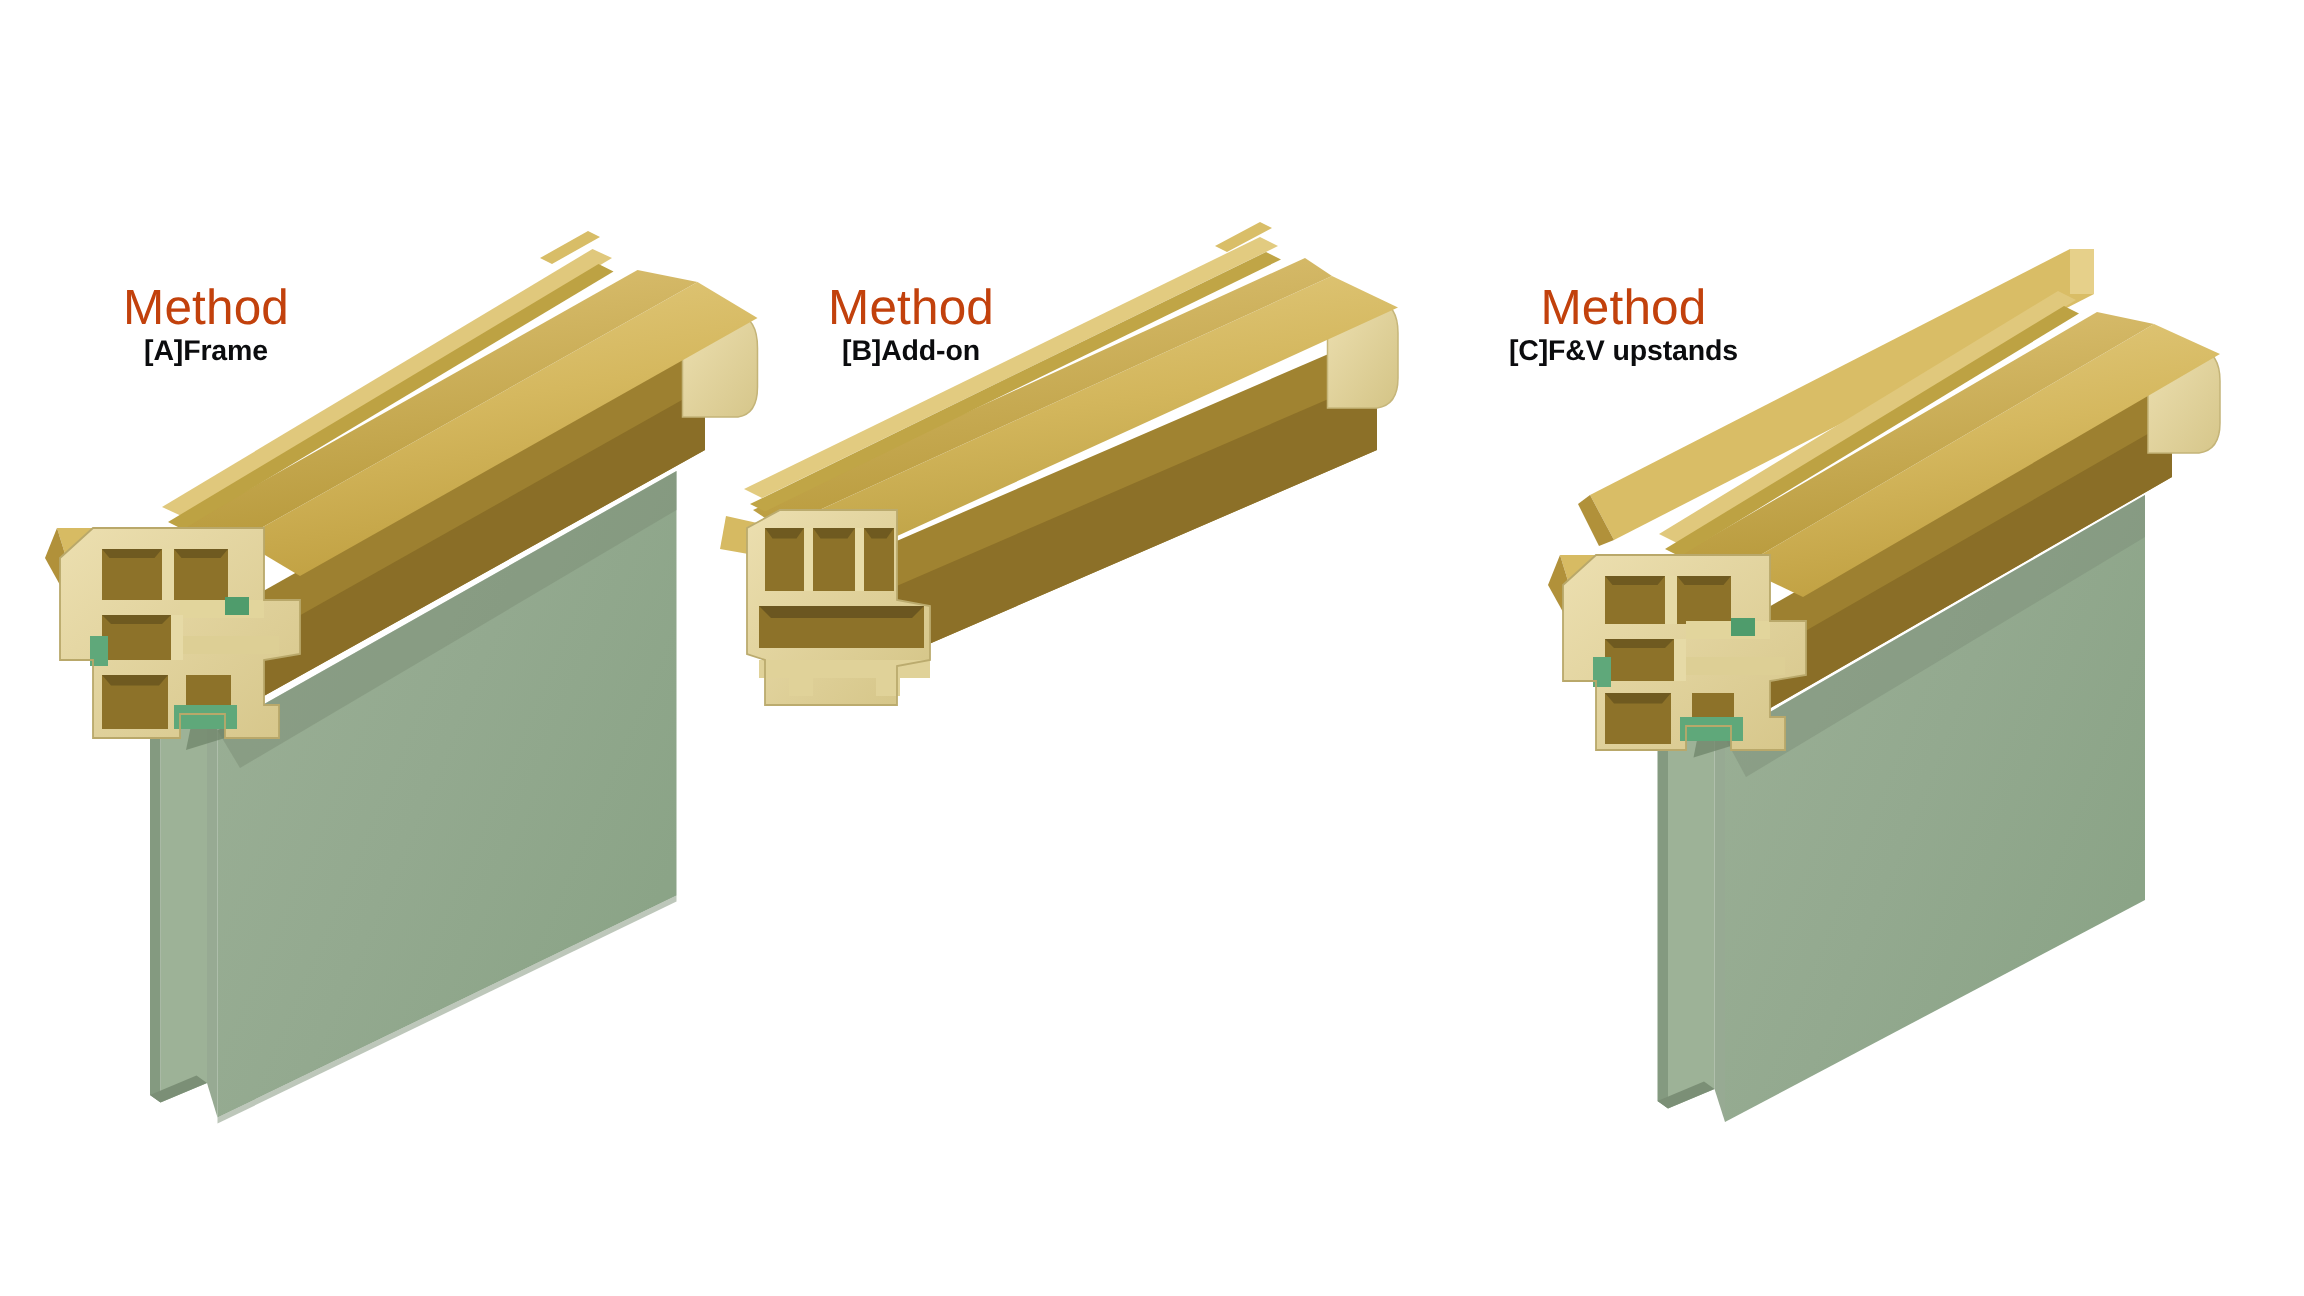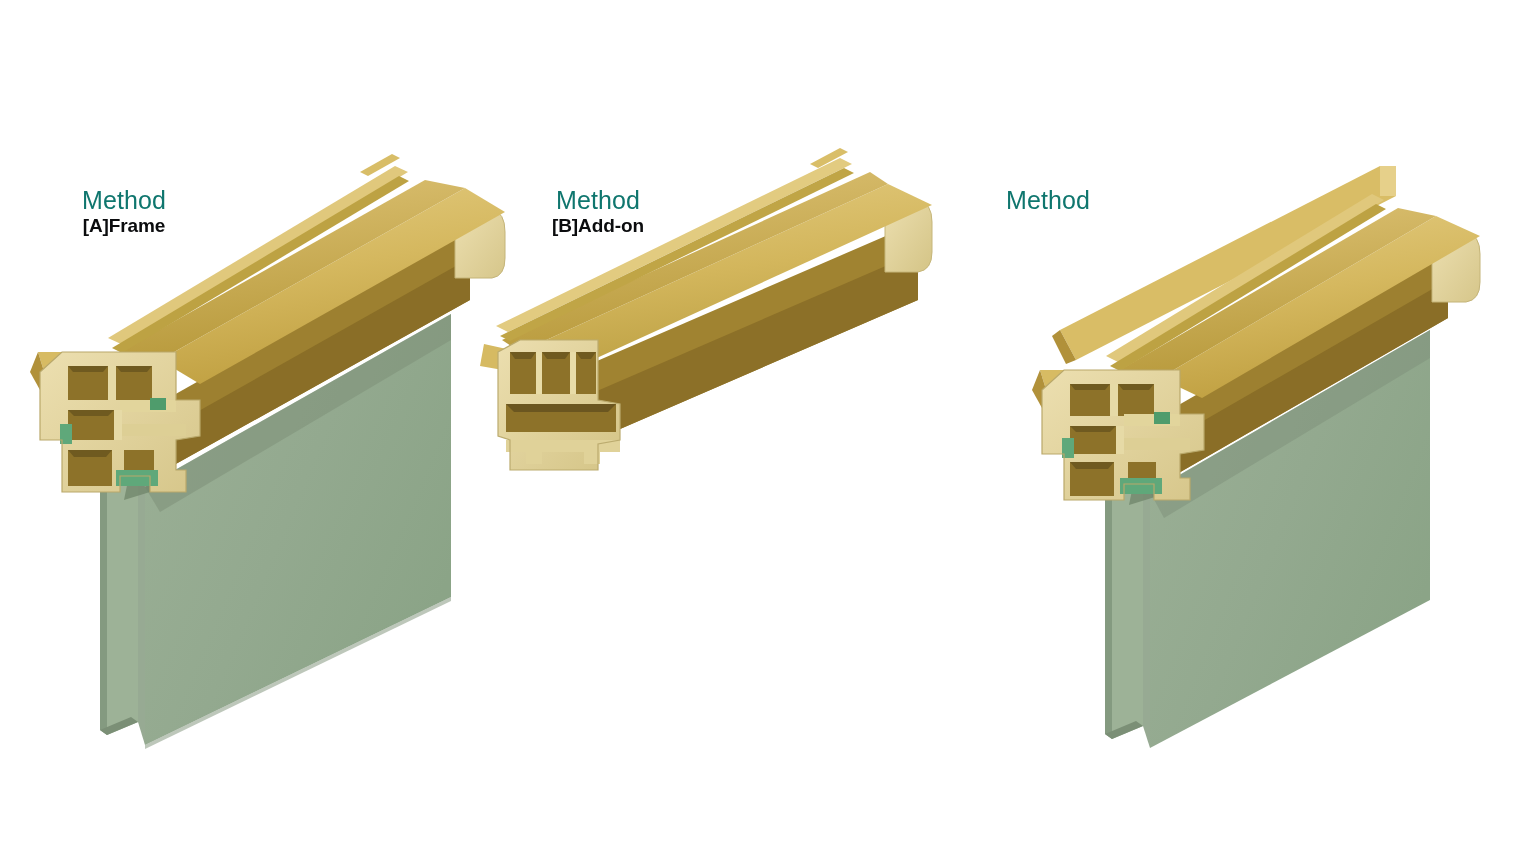--- a/index.html
+++ b/index.html
@@ -15,24 +15,24 @@
   .label{
     position:absolute;
     text-align:center;
     color:#111111;
     line-height:1.16;
     white-space:nowrap;
     user-select:none;
   }
   .label .l1{
     display:block;
-    font-size:25px;
+    font-size:33px;
     font-weight:400;
     letter-spacing:.1px;
-    color:#0f766e;
+    color:#c2410c;
   }
   .label .l2{
     display:block;
     font-size:19px;
     font-weight:700;
     letter-spacing:-.1px;
     color:#0b0c0e;
   }
   svg{display:block;overflow:visible;}
 </style>
@@ -296,15 +296,16 @@
     <span class="l2">[A]Frame</span>
   </div>
 
   <div class="label" style="left:552px;top:186px;">
     <span class="l1">Method</span>
     <span class="l2">[B]Add-on</span>
   </div>
 
   <div class="label" style="left:1006px;top:186px;">
     <span class="l1">Method</span>
+    <span class="l2">[C]F&amp;V upstands</span>
   </div>
 
 </div>
 
 </body></html>

